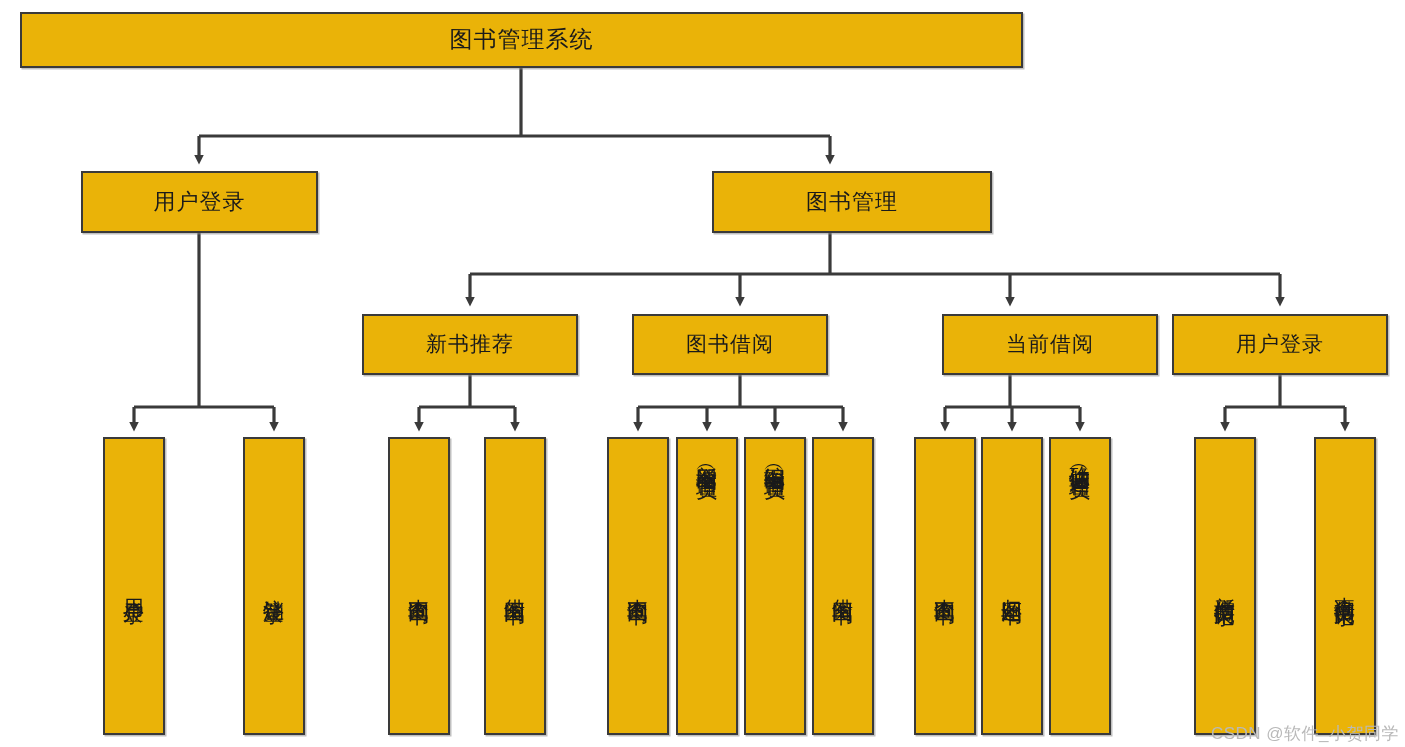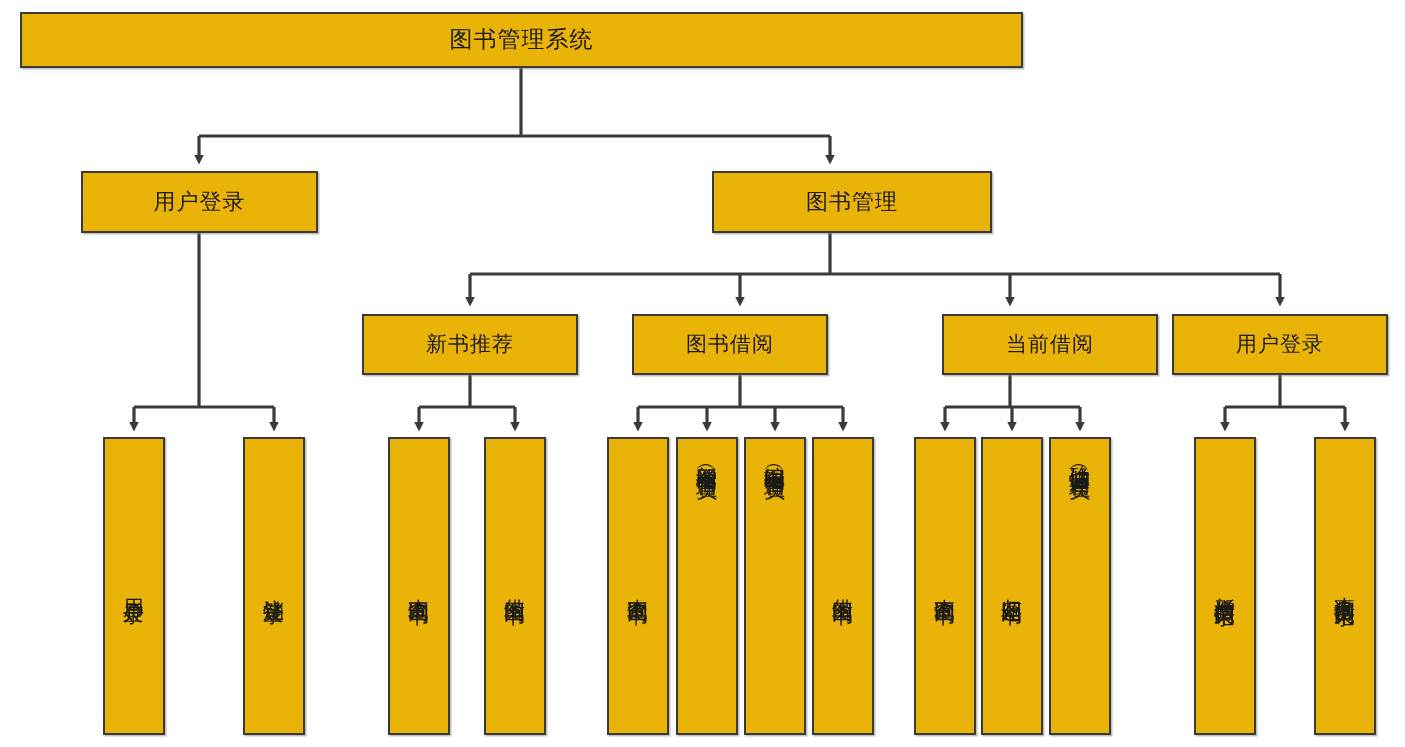--- a/index.html
+++ b/index.html
@@ -193,14 +193,15 @@
     <span class="node-label">确认归还（管理员）</span>
   </div>
 
   <div class="node leaf short" style="left:1194px; top:437px; width:62px; height:298px;">
     <span class="node-label">新增借阅记录</span>
   </div>
   <div class="node leaf short" style="left:1314px; top:437px; width:62px; height:298px;">
     <span class="node-label">查询借阅记录</span>
   </div>
 
+  <div class="watermark">CSDN @软件_小贺同学</div>
 
 </div>
 
 </body></html>

